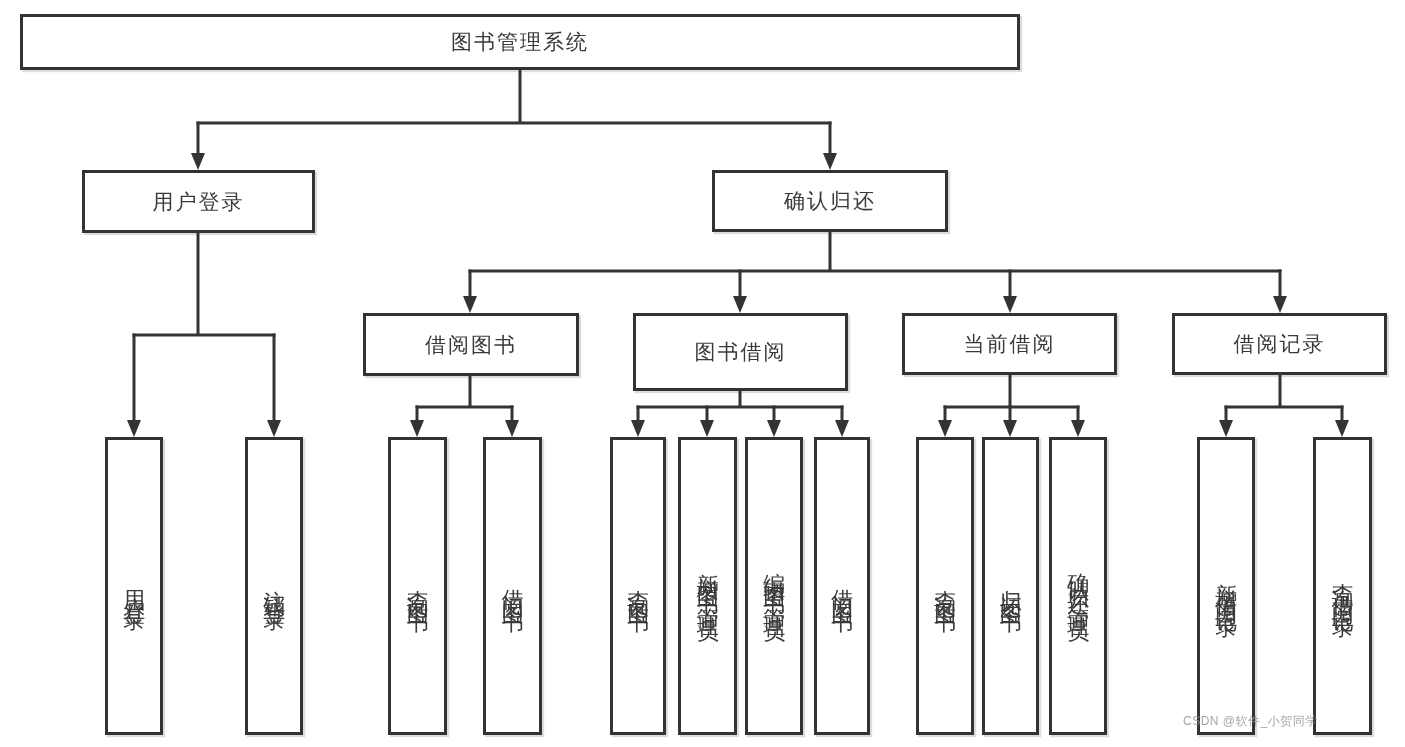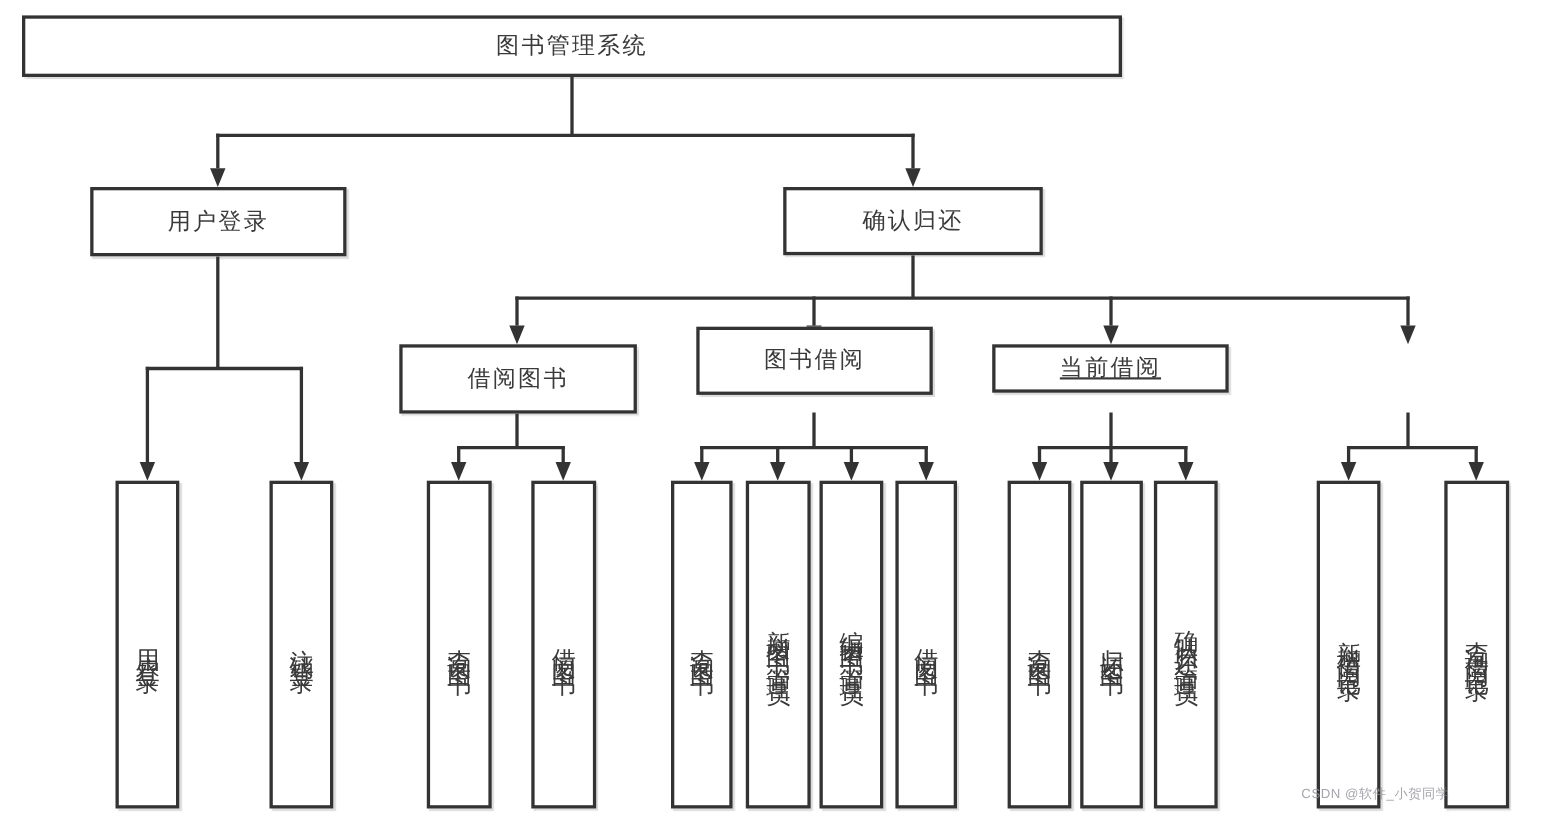--- a/index.html
+++ b/index.html
@@ -115,22 +115,23 @@
       <path d="M1335 420 H1349 L1342 437 Z"></path>
     </g>
   </svg>
 
   <div class="node" style="left:20px;top:14px;width:1000px;height:56px;">图书管理系统</div>
 
   <div class="node" style="left:82px;top:170px;width:233px;height:63px;">用户登录</div>
   <div class="node" style="left:712px;top:170px;width:236px;height:62px;">确认归还</div>
 
   <div class="node" style="left:363px;top:313px;width:216px;height:63px;">借阅图书</div>
-  <div class="node" style="left:633px;top:297px;width:215px;height:62px;">图书借阅</div>
-  <div class="node" style="left:902px;top:313px;width:215px;height:44px;text-decoration:underline;">当前借阅</div>
+  <div class="node" style="left:633px;top:313px;width:215px;height:78px;">图书借阅</div>
+  <div class="node" style="left:902px;top:313px;width:215px;height:62px;">当前借阅</div>
+  <div class="node" style="left:1172px;top:313px;width:215px;height:62px;">借阅记录</div>
 
   <div class="node leaf" style="left:105px;top:437px;width:58px;height:298px;">用户登录</div>
   <div class="node leaf" style="left:245px;top:437px;width:58px;height:298px;">注销登录</div>
 
   <div class="node leaf" style="left:388px;top:437px;width:59px;height:298px;">查询图书</div>
   <div class="node leaf" style="left:483px;top:437px;width:59px;height:298px;">借阅图书</div>
 
   <div class="node leaf" style="left:610px;top:437px;width:56px;height:298px;">查询图书</div>
   <div class="node leaf" style="left:678px;top:437px;width:59px;height:298px;">新增图书（管理员）</div>
   <div class="node leaf" style="left:745px;top:437px;width:58px;height:298px;">编辑图书（管理员）</div>

